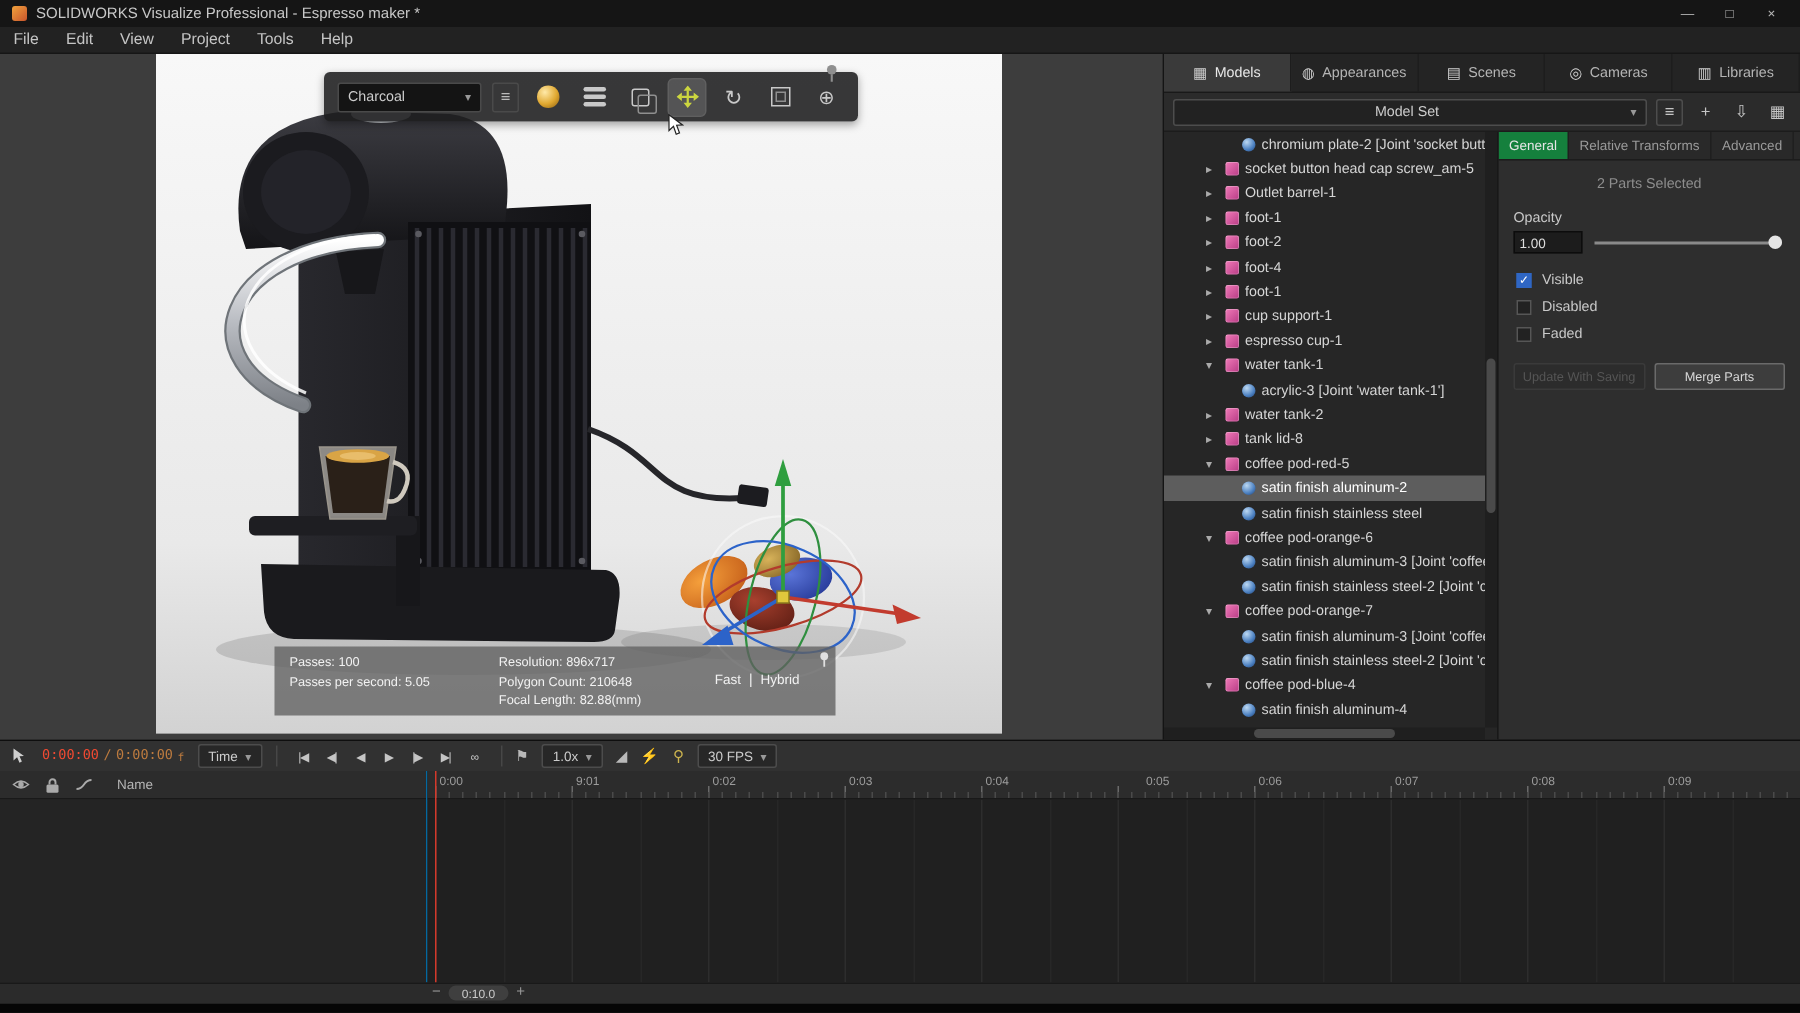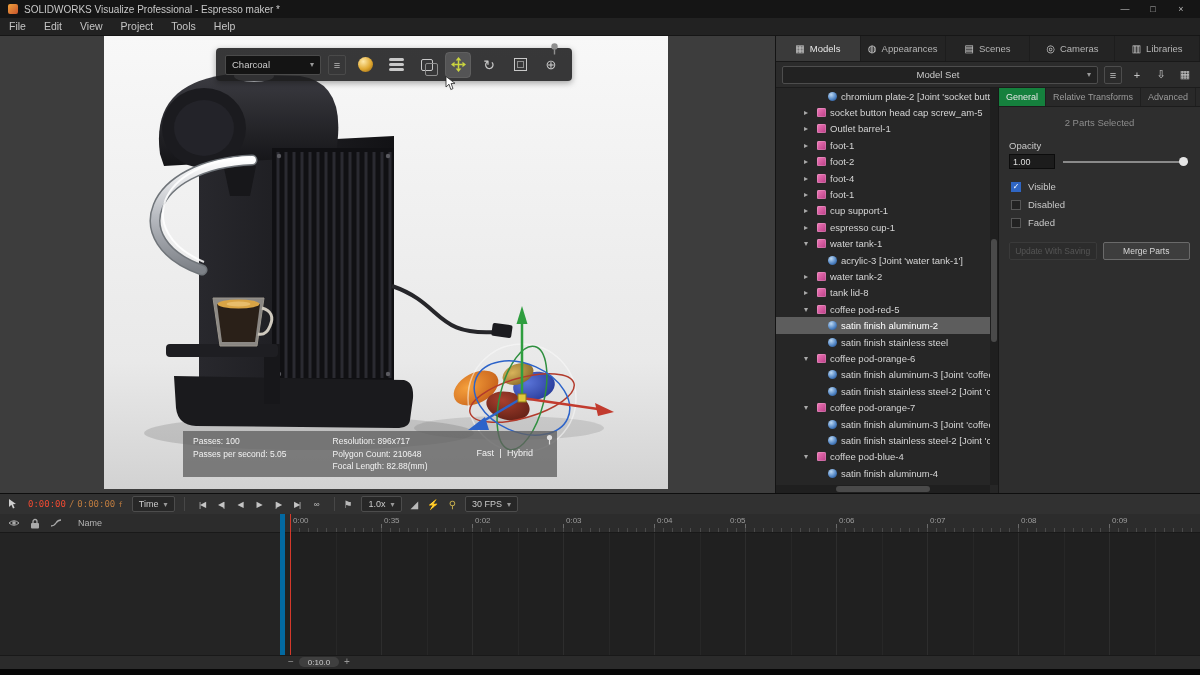--- a/index.html
+++ b/index.html
@@ -101,21 +101,21 @@
 .time-suf{color:#bd7b3f;font-size:7.5px}
 .dd{height:16px;background:#272727;border:1px solid #4c4c4c;border-radius:2px;display:flex;align-items:center;gap:5px;padding:0 6px;font-size:9px;color:#ccc}
 .vsep{width:1px;height:14px;background:#474747}
 .transport{display:flex;gap:2px}
 .tbtn{min-width:17px;height:16px;display:flex;align-items:center;justify-content:center;font-size:8px;color:#c5c5c5;letter-spacing:-1px}
 .tlicon{font-size:10px;color:#b9b9b9}
 .tlicon.key{color:#cdb44f}
 
 
 .tl{height:141px;display:flex;flex:none}
-.names{width:285px;background:#262626;border-right:5px solid #0369a1;display:flex;flex-direction:column;flex:none}
+.names{width:285px;background:#262626;border-right:1px solid #0369a1;display:flex;flex-direction:column;flex:none}
 .names-header{height:19px;background:#2c2c2c;border-bottom:1px solid #191919;display:flex;align-items:center;gap:10px;padding:0 8px}
 .names-header .nm{font-size:9px;color:#b5b5b5;margin-left:6px}
 .names-body{flex:1;background:#242424}
 .tracks{flex:1;position:relative;background:#202020;overflow:hidden}
 .tgrid{position:absolute;left:0;right:0;top:19px;bottom:0}
 .gline{position:absolute;top:0;bottom:0;width:1px;background:rgba(255,255,255,0.06)}
 .gline.half{background:rgba(255,255,255,0.03)}
 .truler{position:absolute;left:0;right:0;top:0;height:19px;background:#2c2c2c;border-bottom:1px solid #191919}
 .rtick{position:absolute;top:10px;bottom:0;width:1px;background:#6a6a6a}
 .rminor{position:absolute;bottom:0;height:4px;width:1px;background:#4a4a4a}
@@ -596,29 +596,29 @@
           <div class="gline half" style="left: 687.5px;"></div>
           <div class="gline" style="left: 733px;"></div>
           <div class="gline half" style="left: 778.5px;"></div>
           <div class="gline" style="left: 824px;"></div>
           <div class="gline half" style="left: 869.5px;"></div>
         </div>
       <div class="truler">
           <div class="rtick" style="left: 5px;"></div>
           <span class="rlabel" style="left: 8px;">0:00</span>
           <div class="rtick" style="left: 96px;"></div>
-          <span class="rlabel" style="left: 99px;">0:35</span>
+          <span class="rlabel" style="left: 99px;">9:01</span>
           <div class="rtick" style="left: 187px;"></div>
           <span class="rlabel" style="left: 190px;">0:02</span>
           <div class="rtick" style="left: 278px;"></div>
           <span class="rlabel" style="left: 281px;">0:03</span>
           <div class="rtick" style="left: 369px;"></div>
           <span class="rlabel" style="left: 372px;">0:04</span>
           <div class="rtick" style="left: 460px;"></div>
-          <span class="rlabel" style="left: 445px;">0:05</span>
+          <span class="rlabel" style="left: 479px;">0:05</span>
           <div class="rtick" style="left: 551px;"></div>
           <span class="rlabel" style="left: 554px;">0:06</span>
           <div class="rtick" style="left: 642px;"></div>
           <span class="rlabel" style="left: 645px;">0:07</span>
           <div class="rtick" style="left: 733px;"></div>
           <span class="rlabel" style="left: 736px;">0:08</span>
           <div class="rtick" style="left: 824px;"></div>
           <span class="rlabel" style="left: 827px;">0:09</span>
           <div class="rminor" style="left: 5px;"></div>
           <div class="rminor" style="left: 14.1px;"></div>

